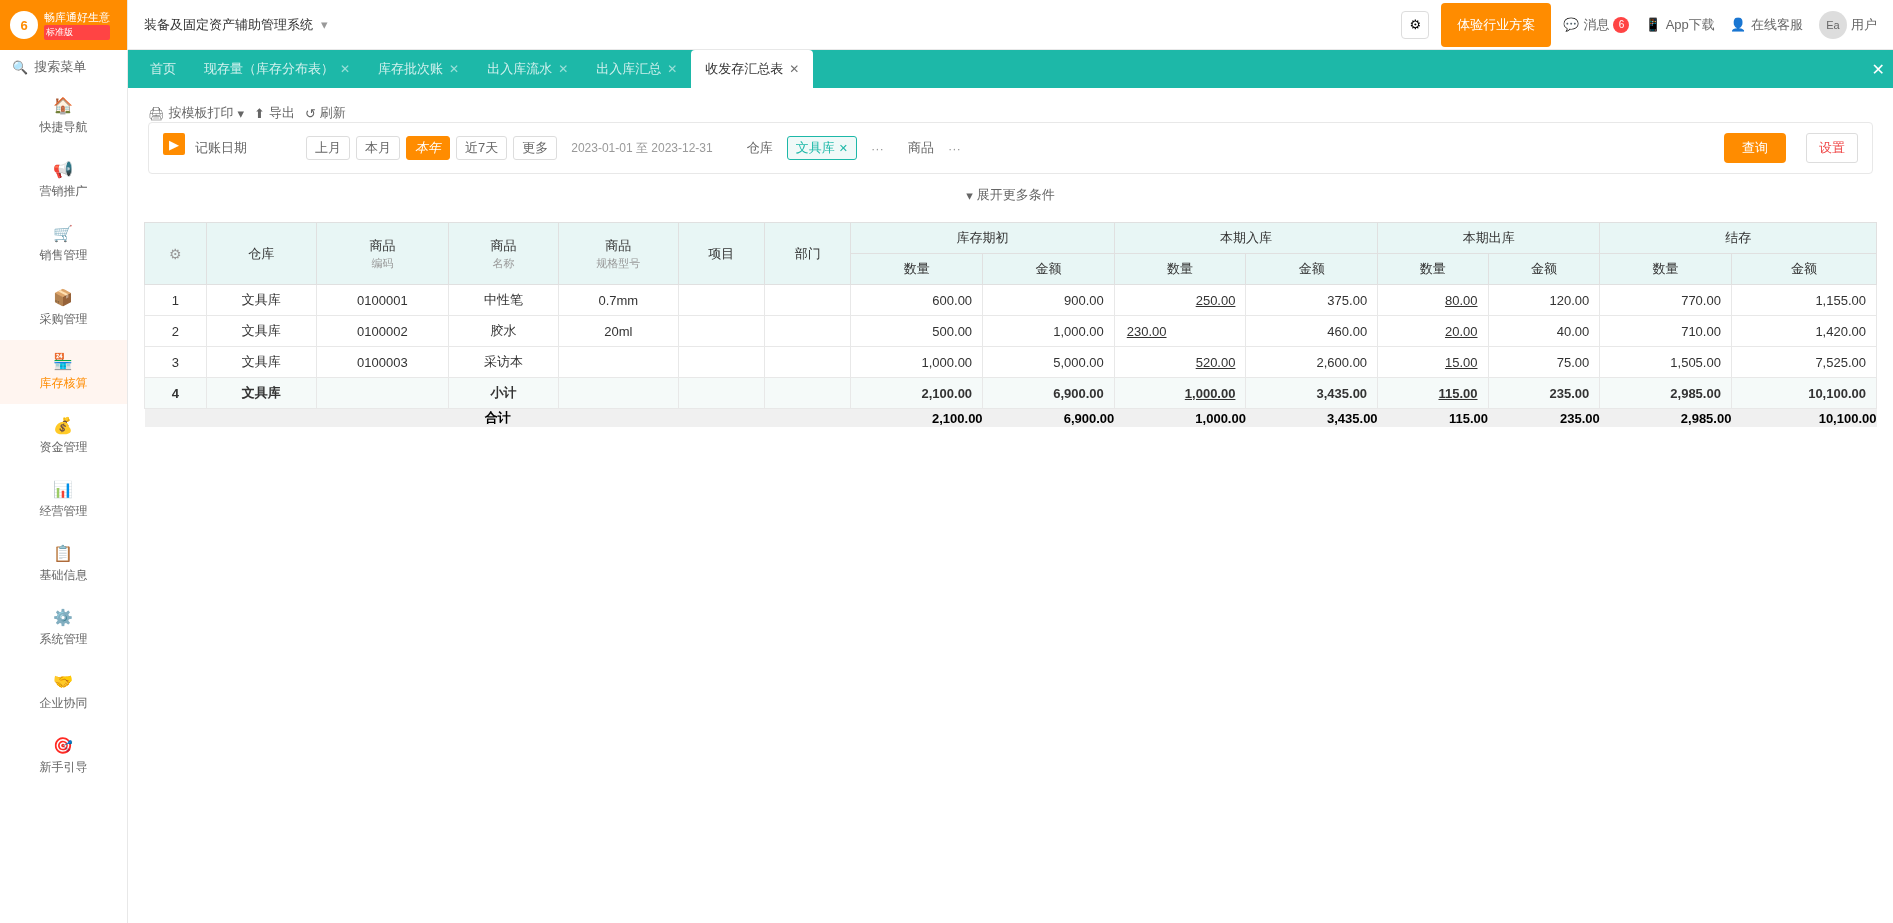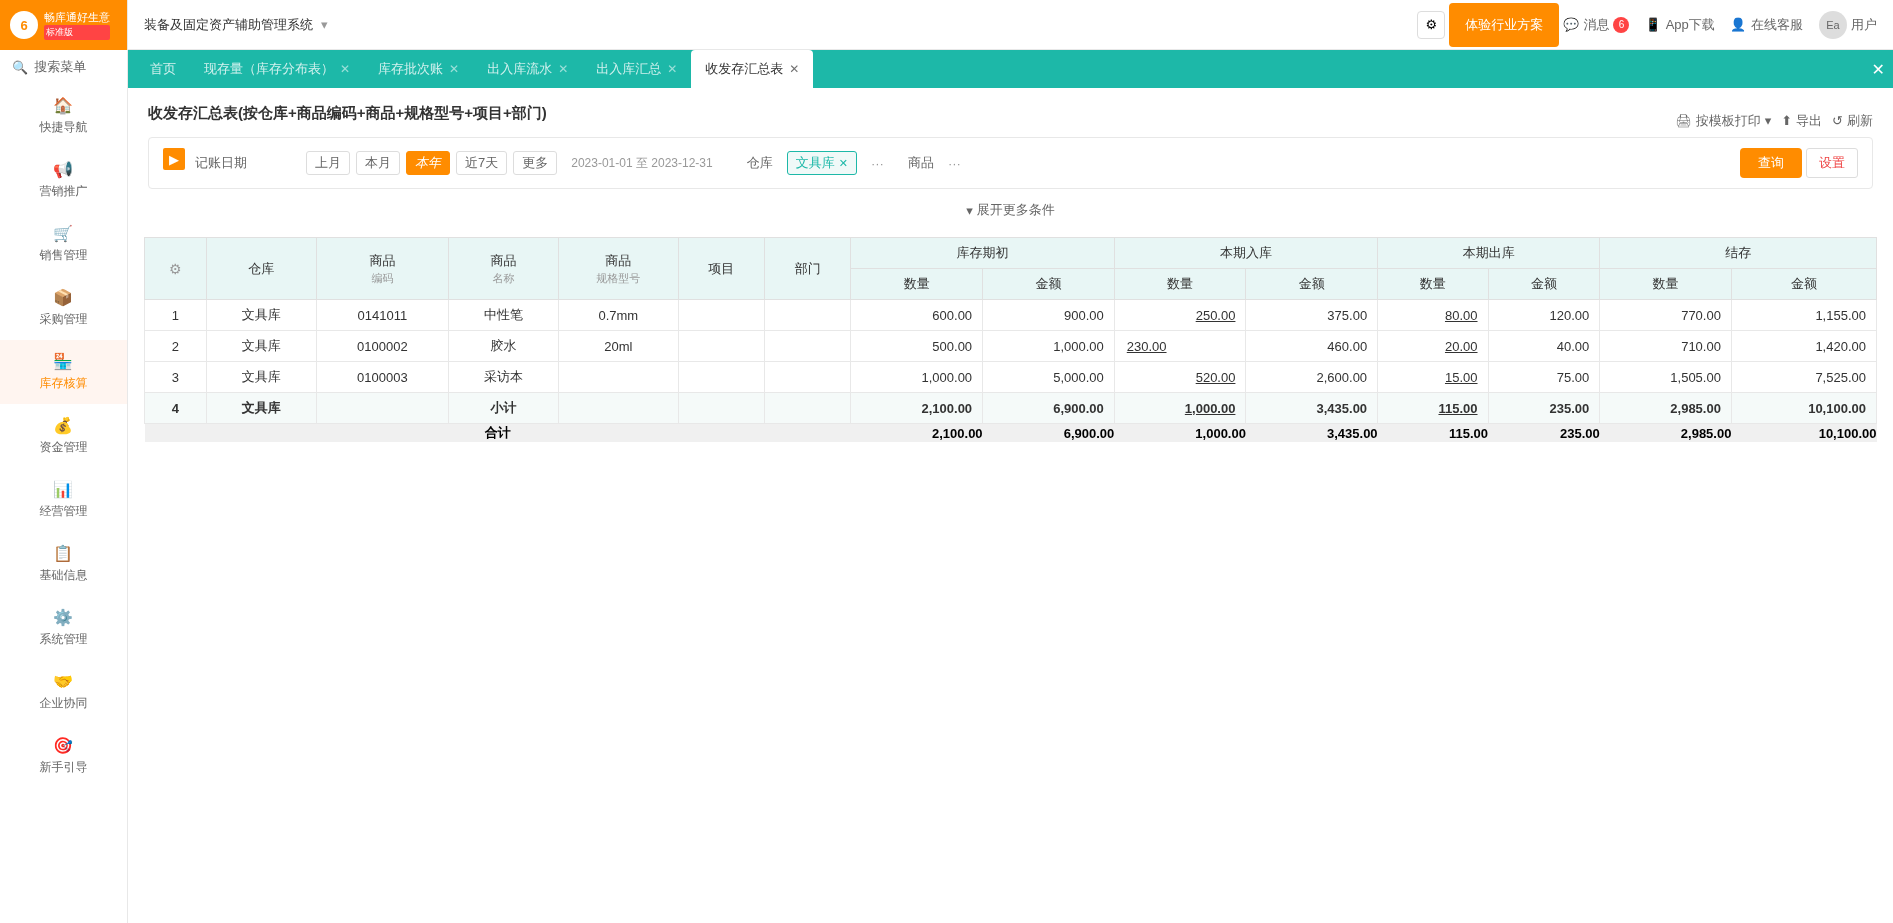--- a/index.html
+++ b/index.html
@@ -15,21 +15,21 @@
     .sidebar-item { display: flex; flex-direction: column; align-items: center; padding: 12px 8px; cursor: pointer; color: #666; gap: 4px; }
     .sidebar-item.active { background: #fff5f0; color: #ff8c00; }
     .sidebar-item .icon { font-size: 16px; }
     .sidebar-item .label { font-size: 12px; }
     .sidebar-search { display: flex; align-items: center; padding: 8px 12px; gap: 6px; color: #666; cursor: pointer; }
 
     
     .main { flex: 1; display: flex; flex-direction: column; overflow: hidden; }
 
     
-    .topbar { height: 50px; background: #fff; display: flex; align-items: center; padding: 0 16px; border-bottom: 1px solid #e8e8e8; gap: 4px; }
+    .topbar { height: 50px; background: #fff; display: flex; align-items: center; padding: 0 16px; border-bottom: 1px solid #e8e8e8; gap: 12px; }
     .topbar-title { flex: 1; display: flex; align-items: center; gap: 8px; color: #333; font-size: 13px; }
     .topbar-btn { background: #ff8c00; color: #fff; border: none; padding: 13px 16px; border-radius: 4px; cursor: pointer; font-size: 13px; }
     .topbar-right { display: flex; align-items: center; gap: 16px; color: #666; }
     .topbar-right-item { display: flex; align-items: center; gap: 4px; cursor: pointer; }
     .badge { background: #ff4444; color: #fff; border-radius: 50%; width: 16px; height: 16px; display: flex; align-items: center; justify-content: center; font-size: 10px; }
     .gear-icon { width: 28px; height: 28px; border: 1px solid #ddd; border-radius: 4px; display: flex; align-items: center; justify-content: center; cursor: pointer; }
     .user-avatar { width: 28px; height: 28px; background: #ddd; border-radius: 50%; display: flex; align-items: center; justify-content: center; font-size: 11px; color: #666; }
 
     
     .tabs { background: #1db8a8; display: flex; align-items: center; padding: 0 8px; height: 38px; overflow-x: auto; }
@@ -192,21 +192,20 @@
       <span>收发存汇总表</span>
       <span class="tab-close">✕</span>
     </div>
     <span class="tabs-close-all">✕</span>
   </div>
 
   <div class="content">
 
     <div class="page-header">
       <div style="display:flex; align-items:center; justify-content:space-between;">
-        <h2 class="page-title">收发存汇总表(按仓库+商品编码+商品+规格型号+项目+部门)</h2>
         <div class="header-actions">
           <button class="header-action-btn">
             <span>🖨</span>
             <span>按模板打印</span>
             <span>▾</span>
           </button>
           <button class="header-action-btn">
             <span>⬆</span>
             <span>导出</span>
           </button>
@@ -234,21 +233,21 @@
             <span style="color:#666; margin-left:20px;">仓库</span>
             <div class="warehouse-tag">
               <span>文具库</span>
               <span class="warehouse-tag-close">✕</span>
             </div>
             <span class="filter-dots">···</span>
 
             <span style="color:#666; margin-left:10px;">商品</span>
             <span class="filter-dots">···</span>
 
-            <div style="display:flex; gap:4px; margin-left:auto;">
+            <div style="display:flex; gap:20px; margin-left:auto;">
               <button class="btn-query">查询</button>
               <button class="btn-settings">设置</button>
             </div>
           </div>
         </div>
       </div>
 
       <div class="expand-row">
         <button class="expand-btn">
           <span>▾</span>
@@ -283,21 +282,21 @@
             <th>数量</th>
             <th>金额</th>
             <th>数量</th>
             <th>金额</th>
           </tr>
         </thead>
         <tbody id="table-body">
         <tr>
       <td style="text-align:center;">1</td>
       <td>文具库</td>
-      <td>0141011</td>
+      <td>0100001</td>
       <td>中性笔</td>
       <td>0.7mm</td>
       <td></td>
       <td></td>
       <td style="text-align:right;">600.00</td>
       <td style="text-align:right;">900.00</td>
       <td style="text-align:right;"><span class="underline-link">250.00</span></td>
       <td style="text-align:right;">375.00</td>
       <td style="text-align:right;"><span class="underline-link">80.00</span></td>
       <td style="text-align:right;">120.00</td>

